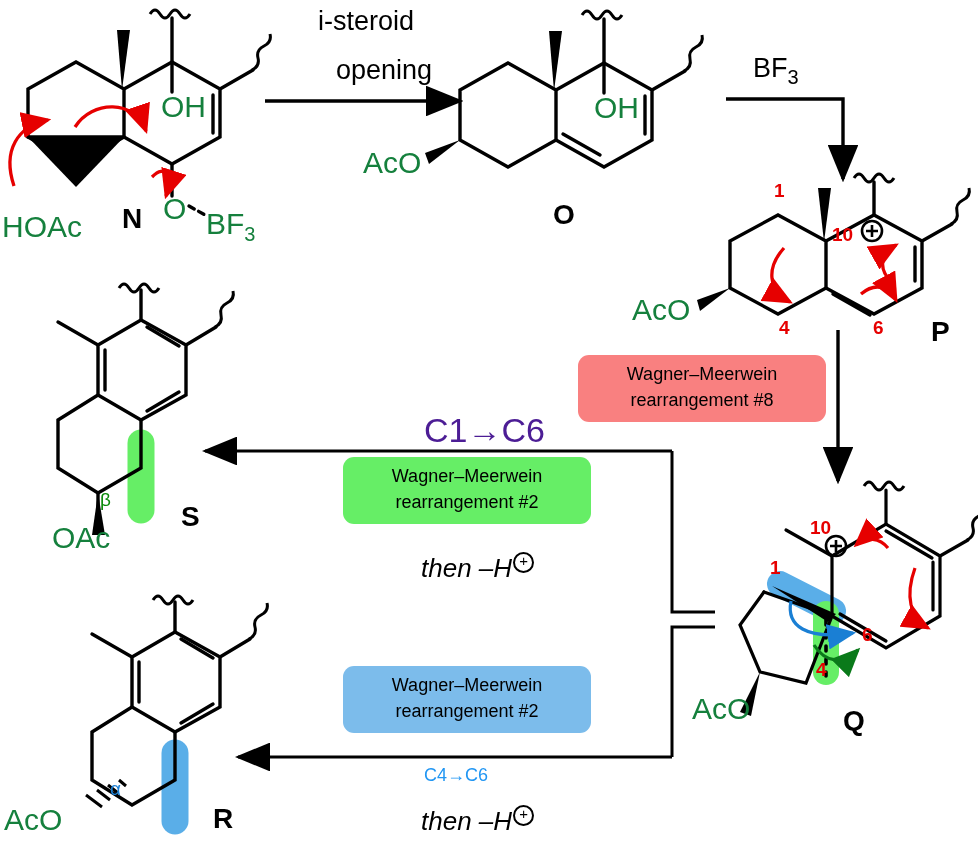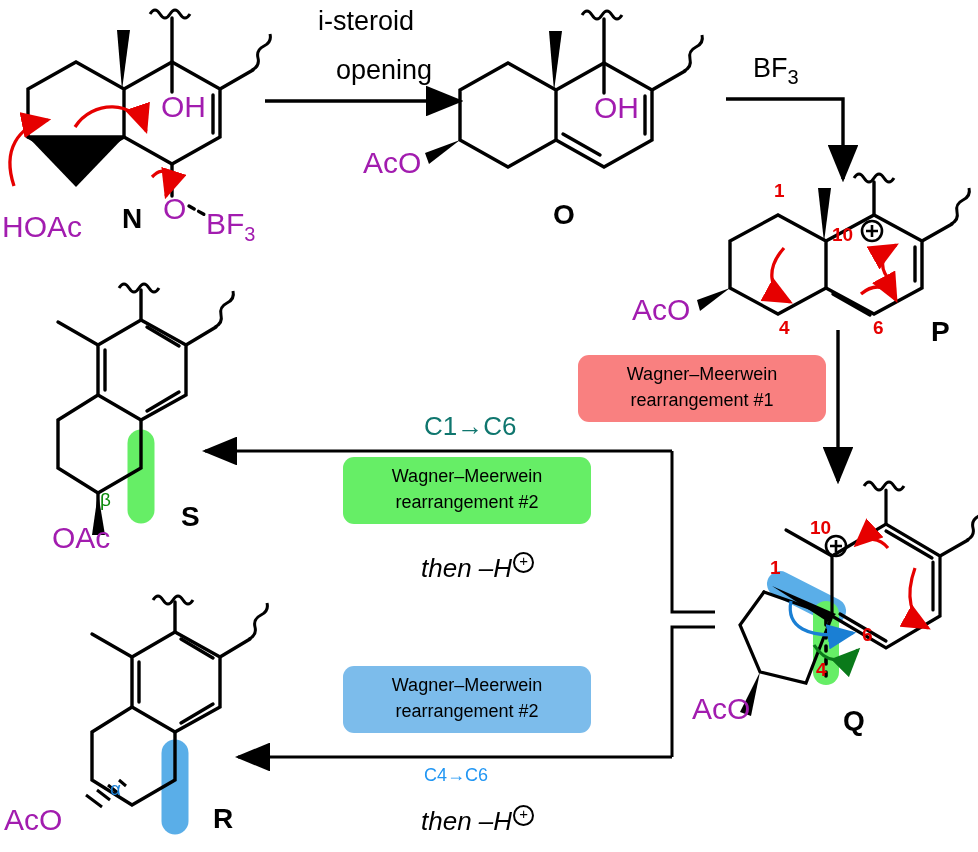--- a/index.html
+++ b/index.html
@@ -7,39 +7,39 @@
   #scheme{
     position:relative;
     width:978px;height:852px;
     background:#ffffff;
     overflow:hidden;
   }
   #scheme svg{position:absolute;left:0;top:0;width:978px;height:852px;}
   .lbl{position:absolute;white-space:nowrap;line-height:1;}
   .cond{font-size:27px;color:#000;}
   .struct-letter{font-size:28px;font-weight:bold;color:#000;}
-  .atom{font-size:30px;color:#a21caf;}
+  .atom{font-size:30px;color:#15803d;}
   .atom-sub{font-size:20px;vertical-align:baseline;position:relative;top:7px;}
   .num-red{font-size:19px;font-weight:bold;color:#e60000;}
   .greek-green{font-size:19px;color:#0a8a0a;font-style:normal;}
   .greek-blue{font-size:19px;color:#1a7fd4;font-style:normal;}
   .wmbox{
     position:absolute;
     border-radius:11px;
     padding:7px 12px 9px 12px;
     font-size:18px;
     color:#000;
     text-align:center;
     line-height:1.42;
     white-space:nowrap;
   }
   .wm-red{background:#f98080;}
   .wm-green{background:#66ee66;}
   .wm-blue{background:#7cbceb;}
-  .cap-green{font-size:26px;color:#0f766e;}
+  .cap-green{font-size:34px;color:#4c1d95;}
   .cap-blue{font-size:18px;color:#2196f3;}
   .then{font-size:26px;color:#000;}
   .then i{font-style:italic;text-align:center;}
   .plusc{
     display:inline-block;
     border:2px solid #000;border-radius:50%;
     width:17px;height:17px;line-height:14px;
     font-size:15px;text-align:center;
     position:relative;top:-11px;left:1px;
     font-style:normal;
@@ -283,21 +283,21 @@
 
   <div class="lbl atom" style="left:632px;top:295px;">AcO</div>
   <div class="lbl num-red" style="left:774px;top:181px;">1</div>
   <div class="lbl num-red" style="left:832px;top:225px;">10</div>
   <div class="lbl num-red" style="left:779px;top:318px;">4</div>
   <div class="lbl num-red" style="left:873px;top:318px;">6</div>
   <div class="lbl struct-letter" style="left:931px;top:318px;">P</div>
 
   <div class="wmbox wm-red" style="left:578px;top:355px;width:224px;">
     <div>Wagner–Meerwein</div>
-    <div>rearrangement #1</div>
+    <div>rearrangement #8</div>
   </div>
 
   <div class="lbl cap-green" style="left:424px;top:413px;">C1→C6</div>
 
   <div class="wmbox wm-green" style="left:343px;top:457px;width:224px;">
     <div>Wagner–Meerwein</div>
     <div>rearrangement #2</div>
   </div>
   <div class="lbl then" style="left:421px;top:555px;"><i>then –H</i><span class="plusc">+</span></div>
 

